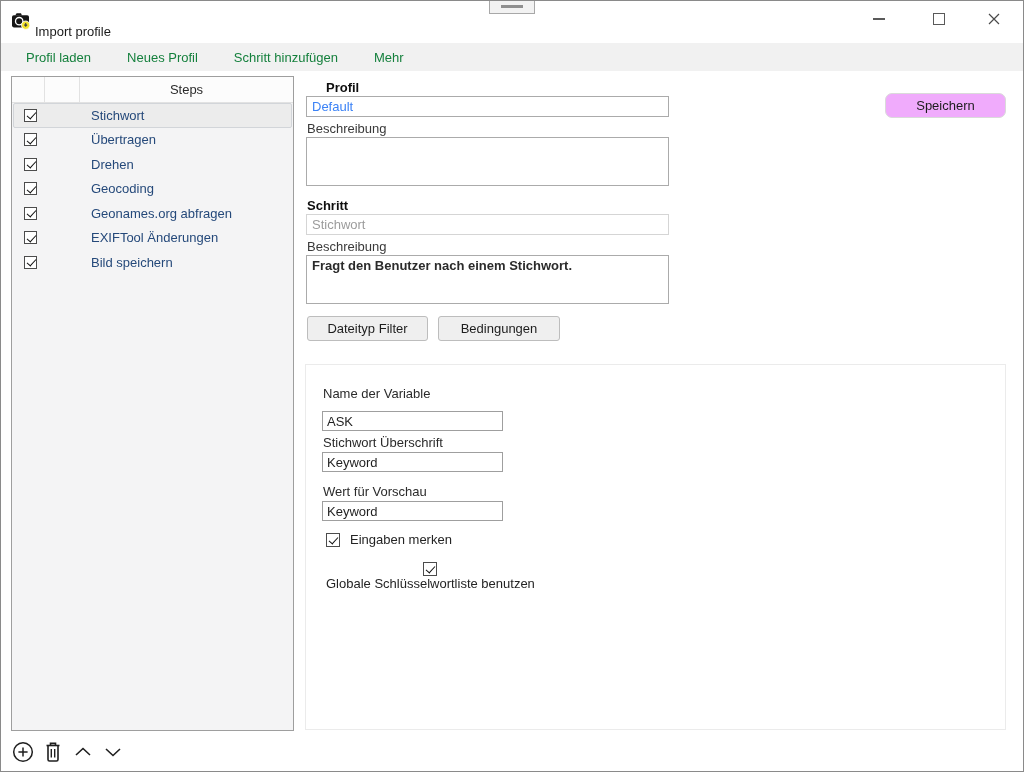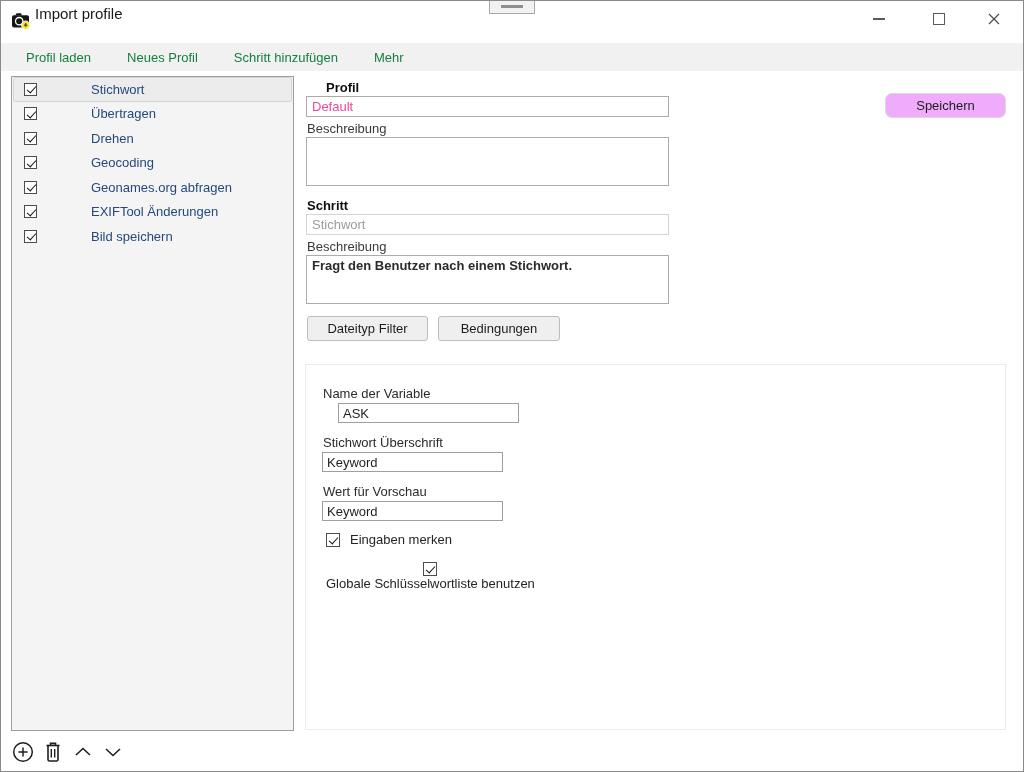--- a/index.html
+++ b/index.html
@@ -14,21 +14,21 @@
   }
   .window {
     position: absolute; inset: 0;
     border: 1px solid #8a8a8a;
     background: #fff;
   }
 
   
   .titlebar { position: absolute; top:0; left:0; right:0; height:42px; background:#fff; }
   .app-icon { position:absolute; left:10px; top:10px; width:20px; height:20px; }
-  .window-title { position:absolute; left:34px; top:4px; font-size:15px; color:#1a1a1a; }
+  .window-title { position:absolute; left:34px; top:23px; font-size:13px; color:#1a1a1a; }
   .drag-handle {
     position:absolute; left:488px; top:0; width:46px; height:13px;
     background:#f2f2f2; border:1px solid #a8a8a8; border-top:none;
   }
   .drag-handle .bar { width:22px; height:3px; background:#8f8f8f; margin:4px auto 0 auto; }
   .win-btn { position:absolute; top:4px; width:32px; height:28px; display:flex; align-items:center; justify-content:center; cursor:default; }
   .win-btn.min { left:862px; }
   .win-btn.max { left:922px; }
   .win-btn.close { left:977px; }
   .glyph-min { width:12px; height:1.5px; background:#5a5a5a; }
@@ -76,21 +76,21 @@
 
   
   .list-toolbar { position:absolute; left:9px; top:738px; display:flex; column-gap:4px; }
   .tool-btn { width:26px; height:26px; display:flex; align-items:center; justify-content:center; }
 
   
   .bold-label { position:absolute; font-weight:bold; color:#0f0f0f; }
   .sub-label { position:absolute; color:#3a3a3a; }
   .txt-input {
     position:absolute; height:21px; width:363px; border:1px solid #ababab;
-    padding:1px 5px; font:13px "Liberation Sans", sans-serif; color:#ec4899; background:#fff;
+    padding:1px 5px; font:13px "Liberation Sans", sans-serif; color:#3b82f6; background:#fff;
   }
   .txt-input:disabled { border-color:#d5d5d5; color:#9c9c9c; background:#fff; -webkit-text-fill-color:#9c9c9c; opacity:1; }
   .txt-area {
     position:absolute; width:363px; height:49px; border:1px solid #ababab;
     padding:2px 5px; font:13px "Liberation Sans", sans-serif; color:#2b2b2b; background:#fff; resize:none;
   }
   .btn {
     position:absolute; height:25px; background:#efefef; border:1px solid #bdbdbd;
     border-radius:3px; font:13px "Liberation Sans", sans-serif; color:#1d1d1d; text-align:center;
   }
@@ -145,20 +145,25 @@
   </div>
 
   <div class="menubar">
     <span class="menu-item">Profil laden</span>
     <span class="menu-item">Neues Profil</span>
     <span class="menu-item">Schritt hinzufügen</span>
     <span class="menu-item">Mehr</span>
   </div>
 
   <div class="steps-list">
+    <div class="steps-header">
+      <div class="col1"></div>
+      <div class="col2"></div>
+      <div class="col3">Steps</div>
+    </div>
 
     <div class="step-row selected">
       <span class="cb checked"></span>
       <span class="step-label">Stichwort</span>
     </div>
     <div class="step-row">
       <span class="cb checked"></span>
       <span class="step-label">Übertragen</span>
     </div>
     <div class="step-row">
@@ -218,21 +223,21 @@
 
   <div class="bold-label" style="left:306px; top:197px;">Schritt</div>
   <input class="txt-input" style="left: 305px; top: 213px;" disabled="" value="Stichwort">
   <div class="sub-label" style="left:306px; top:238px;">Beschreibung</div>
   <textarea class="txt-area" style="left: 305px; top: 254px; font-weight: bold;">Fragt den Benutzer nach einem Stichwort.</textarea>
   <button class="btn" style="left:306px; top:315px; width:121px;">Dateityp Filter</button>
   <button class="btn" style="left:437px; top:315px; width:122px;">Bedingungen</button>
 
   <div class="config-panel">
     <div class="cfg-label" style="top:21px;">Name der Variable</div>
-    <input class="cfg-input" style="top: 38px; margin-left: 16px;" value="ASK">
+    <input class="cfg-input" style="top: 46px;" value="ASK">
 
     <div class="cfg-label" style="top:70px;">Stichwort Überschrift</div>
     <input class="cfg-input" style="top: 87px;" value="Keyword">
 
     <div class="cfg-label" style="top:119px;">Wert für Vorschau</div>
     <input class="cfg-input" style="top: 136px;" value="Keyword">
 
     <div class="cfg-check" style="top:167px;">
       <span class="cb big checked"></span>
       <span>Eingaben merken</span>

